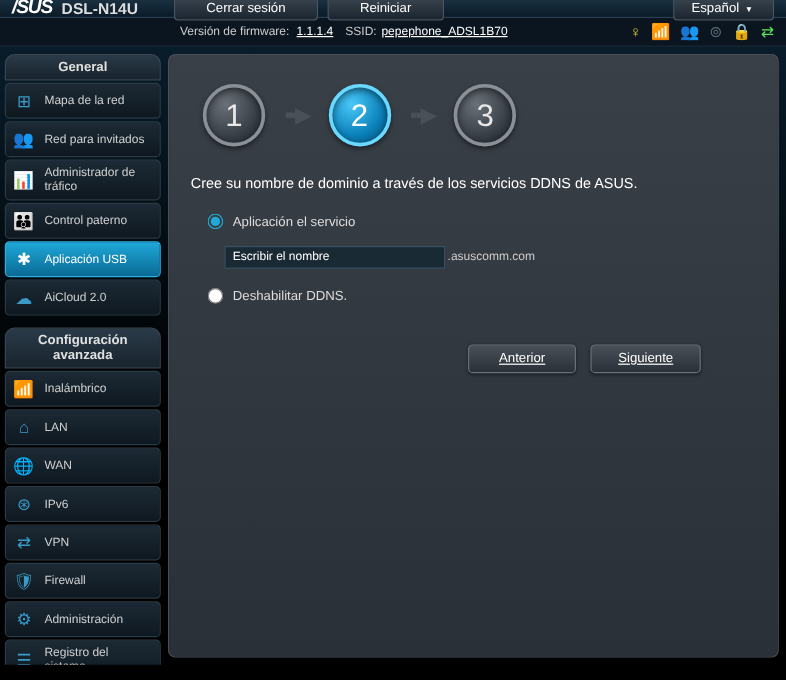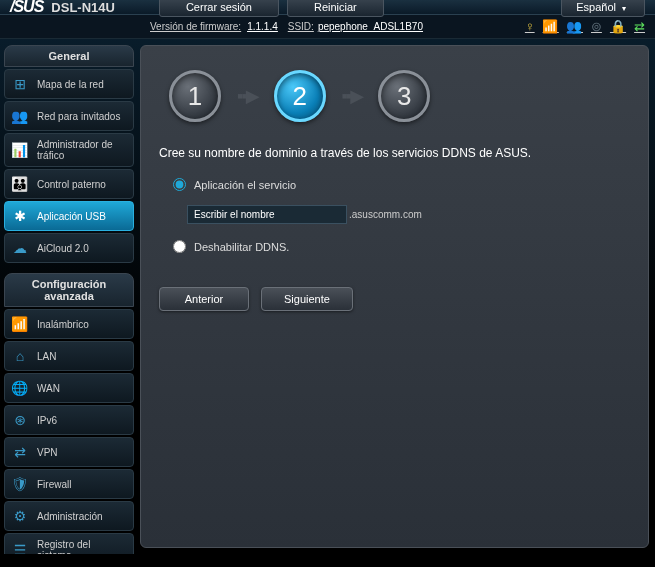--- a/index.html
+++ b/index.html
@@ -24,21 +24,21 @@
   font-weight: bold;
   font-style: italic;
   font-size: 16px;
   margin-right: 8px;
   letter-spacing: -1px;
 }
 .model {
   font-size: 13px;
   font-weight: bold;
   color: #ddd;
-  margin-right: 44px;
+  margin-right: 30px;
 }
 .top-btn {
   background: linear-gradient(180deg, #3a4550 0%, #1a2530 100%);
   border: 1px solid #4a5560;
   border-radius: 3px;
   color: #fff;
   padding: 3px 26px;
   font-size: 11px;
   margin-right: 8px;
   cursor: pointer;
@@ -61,21 +61,20 @@
 }
 .info-bar {
   display: flex;
   align-items: center;
   height: 24px;
   padding: 0 10px;
   background: #0a1520;
   border-bottom: 1px solid #1a2a35;
   font-size: 10px;
   color: #ccc;
-  text-decoration: underline;
 }
 .info-bar .fw-label { margin-left: 140px; }
 .info-bar .fw-val { color: #fff; text-decoration: underline; margin: 0 6px; }
 .info-bar .ssid-label { margin-left: 4px; }
 .info-bar .ssid-val { color: #fff; text-decoration: underline; margin-left: 4px; }
 .status-icons {
   margin-left: auto;
   display: flex;
   gap: 8px;
   font-size: 13px;
@@ -194,38 +193,40 @@
   accent-color: #1fa8d8;
   cursor: pointer;
 }
 .input-row {
   display: flex;
   align-items: center;
   gap: 2px;
   margin: 0 0 16px 28px;
 }
 .txt-input {
-  width: 160px;
+  width: 184px;
   background: #1a2a35;
   border: 1px solid #3a5060;
   color: #fff;
   font-size: 10px;
   padding: 3px 6px;
   font-family: inherit;
 }
 .txt-input::selection { background: #2a6ab0; }
 .txt-input::placeholder { color: #88b0c8; background: #2a6ab0; }
 .suffix {
   font-size: 10px;
   color: #ccc;
 }
 .btn-row {
   display: flex;
   gap: 12px;
+  justify-content: flex-end;
   margin: 34px 46px 0 0;
+  text-decoration: underline;
 }
 .action-btn {
   background: linear-gradient(180deg, #4a5058 0%, #2a3038 100%);
   border: 1px solid #6a7078;
   border-radius: 4px;
   color: #fff;
   font-size: 11px;
   padding: 5px 22px;
   cursor: pointer;
   min-width: 90px;

